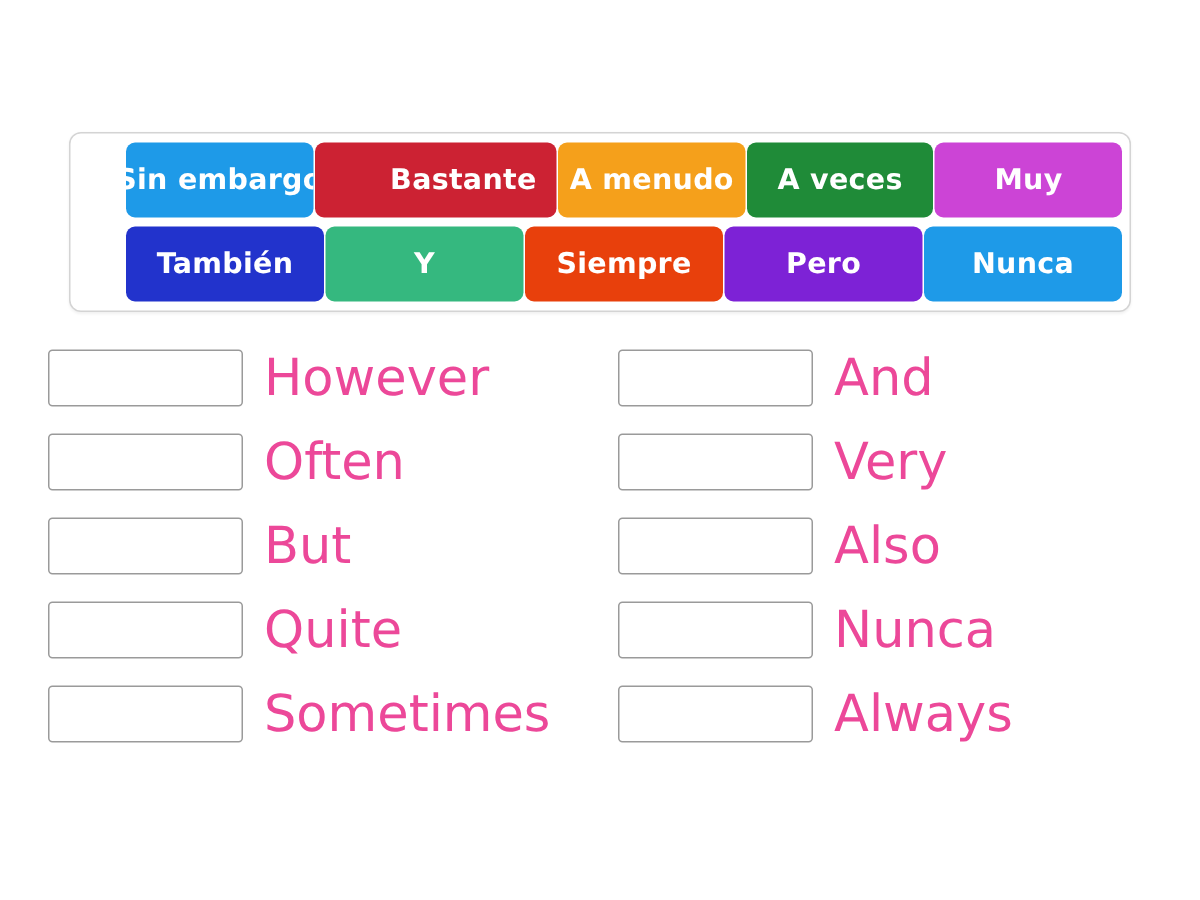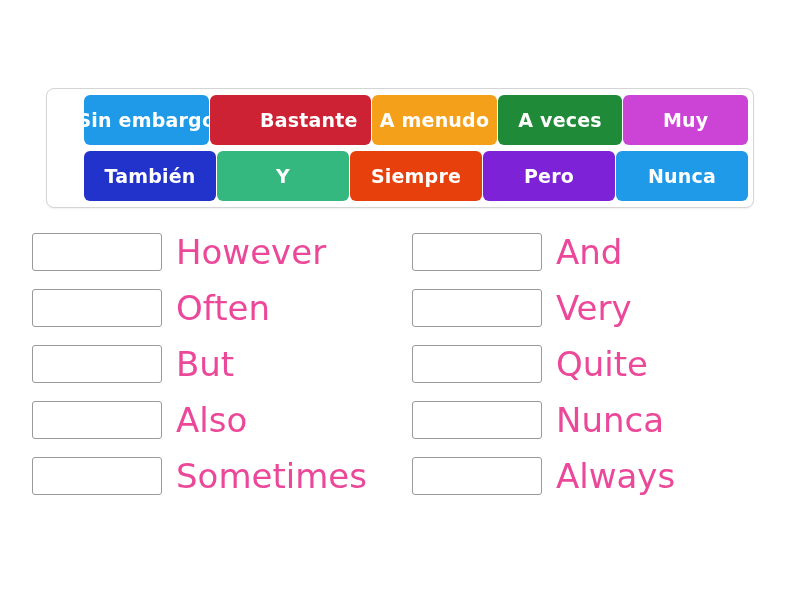--- a/index.html
+++ b/index.html
@@ -131,26 +131,26 @@
       <div class="drop-slot"></div>
       <div class="answer-label">Very</div>
     </div>
 
     <div class="answer-row">
       <div class="drop-slot"></div>
       <div class="answer-label">But</div>
     </div>
     <div class="answer-row">
       <div class="drop-slot"></div>
-      <div class="answer-label">Quite</div>
+      <div class="answer-label">Also</div>
     </div>
 
     <div class="answer-row">
       <div class="drop-slot"></div>
-      <div class="answer-label">Also</div>
+      <div class="answer-label">Quite</div>
     </div>
     <div class="answer-row">
       <div class="drop-slot"></div>
       <div class="answer-label">Nunca</div>
     </div>
 
     <div class="answer-row">
       <div class="drop-slot"></div>
       <div class="answer-label">Sometimes</div>
     </div>

